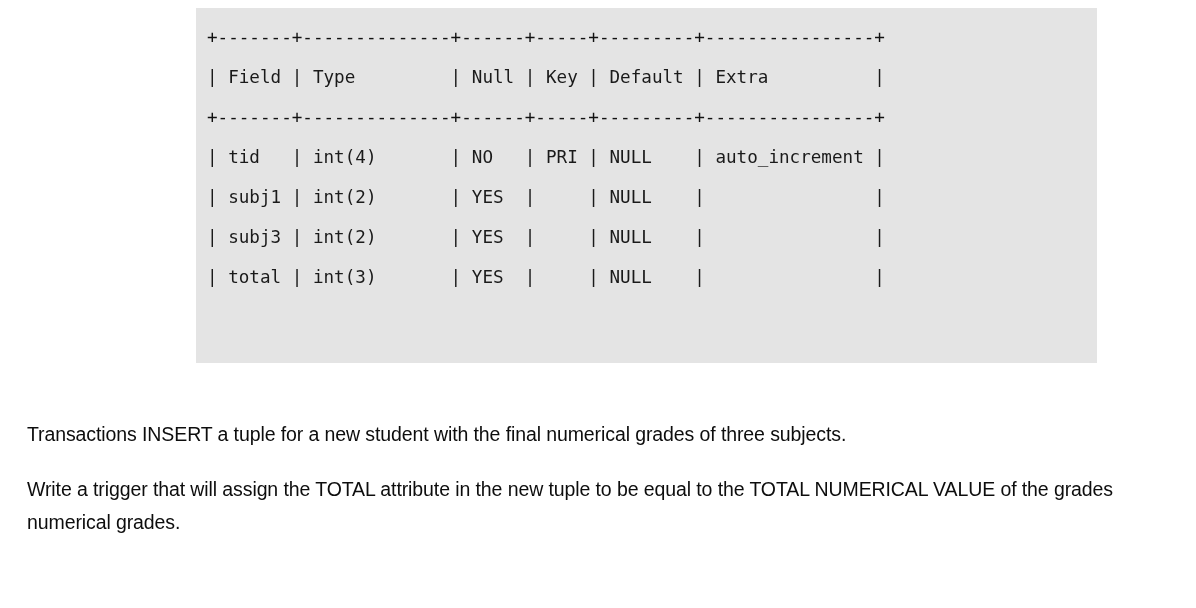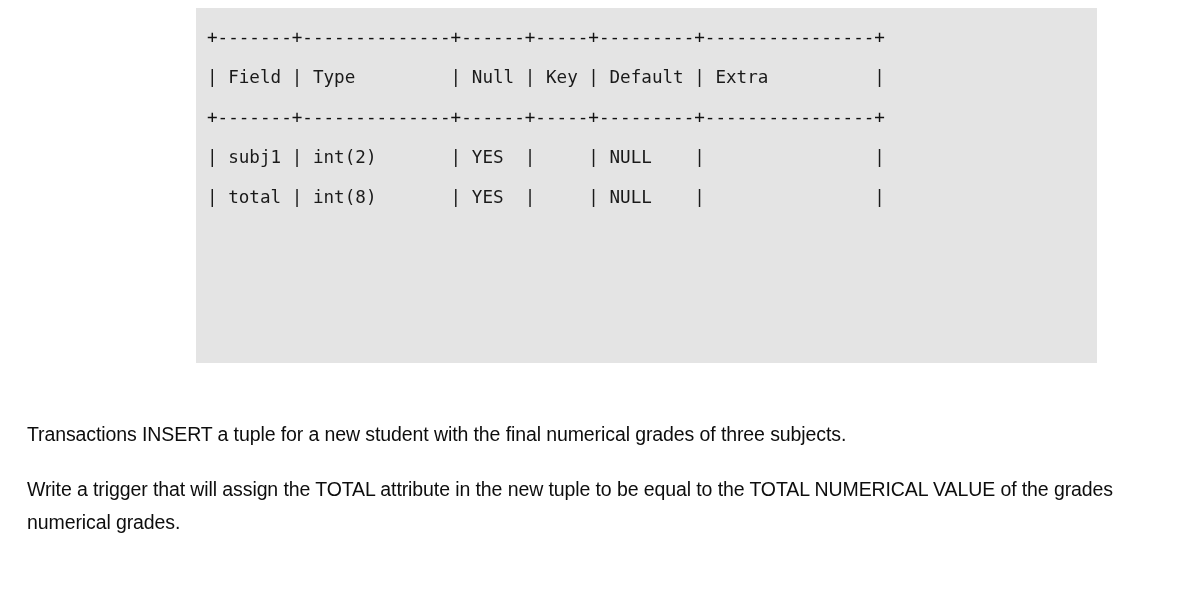--- a/index.html
+++ b/index.html
@@ -67,25 +67,27 @@
 <body>
 
 <div id="console-block">
 
   <div class="console-line sep">+-------+--------------+------+-----+---------+----------------+</div>
 
   <div class="console-line">| Field | Type         | Null | Key | Default | Extra          |</div>
 
   <div class="console-line sep">+-------+--------------+------+-----+---------+----------------+</div>
 
+  <div class="console-line">| tid   | int(4)       | NO   | PRI | NULL    | auto_increment |</div>
 
 
   <div class="console-line">| subj1 | int(2)       | YES  |     | NULL    |                |</div>
 
 
+  <div class="console-line">| subj3 | int(2)       | YES  |     | NULL    |                |</div>
 
-  <div class="console-line">| total | int(8)       | YES  |     | NULL    |                |</div>
+  <div class="console-line">| total | int(3)       | YES  |     | NULL    |                |</div>
 
 </div>
 
 <p class="para" id="para-transactions">Transactions INSERT a tuple for a new student with the final numerical grades of three subjects.</p>
 
 <p class="para" id="para-trigger">Write a trigger that will assign the TOTAL attribute in the new tuple to be equal to the TOTAL NUMERICAL VALUE of the grades numerical grades.</p>
 
 </body></html>

